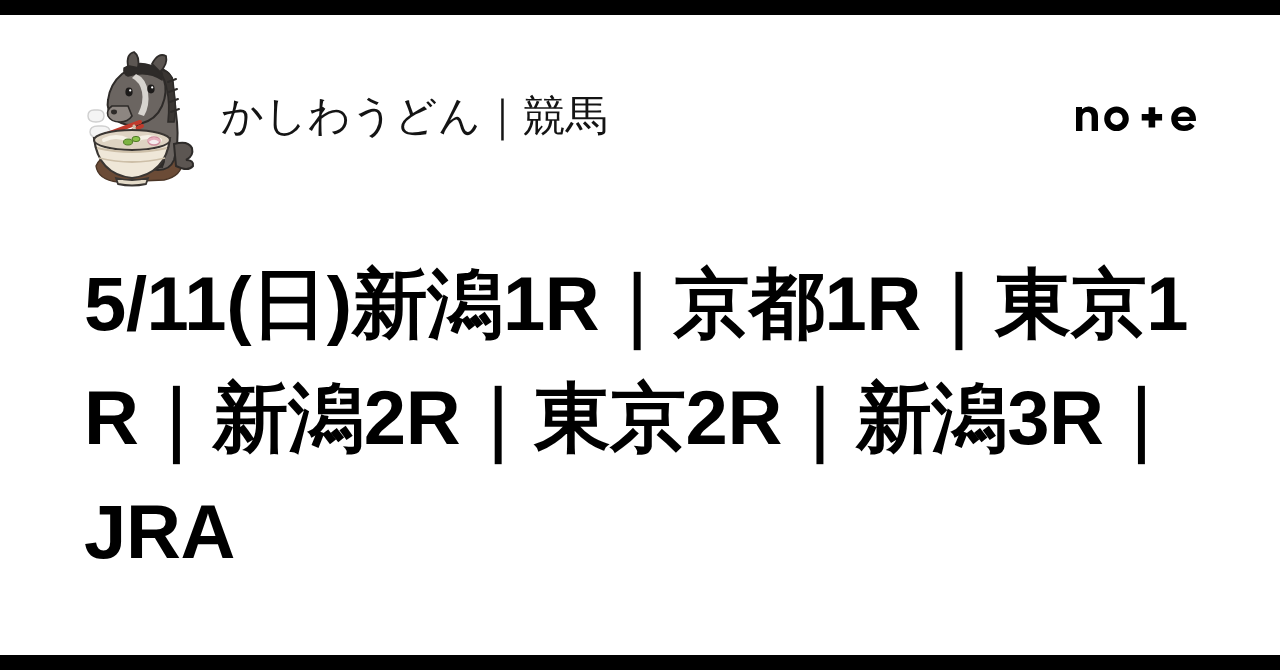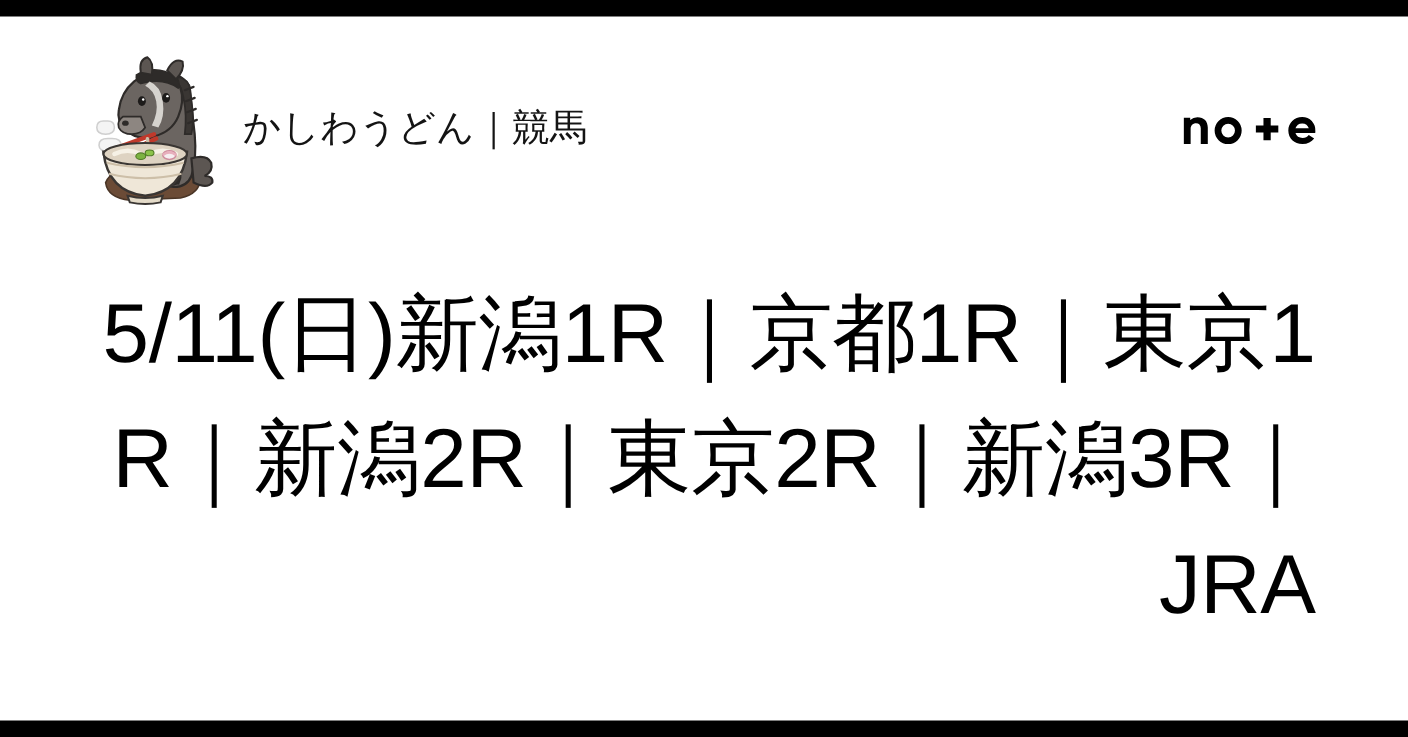--- a/index.html
+++ b/index.html
@@ -50,21 +50,21 @@
     top: 48px;
     width: 120px;
     height: 142px;
   }
   .avatar svg { display: block; width: 120px; height: 142px; }
 
   .site-name {
     position: absolute;
     left: 221px;
     top: 92px;
-    font-size: 34px;
+    font-size: 42px;
     line-height: 48px;
     color: #141414;
     font-weight: 400;
     letter-spacing: 0.01em;
     white-space: nowrap;
   }
 
   
   .note-logo {
     position: absolute;
@@ -76,26 +76,25 @@
   .note-logo svg { display: block; width: 120px; height: 34px; }
 
   
   .headline {
     position: absolute;
     left: 84px;
     top: 196px;
     width: 1112px;
     font-size: 76px;
     line-height: 114px;
-    font-weight: 400;
+    font-weight: 700;
     color: #000000;
     letter-spacing: -0.005em;
     word-break: break-all;
     overflow-wrap: anywhere;
-    text-align: right;
   }
 </style>
 </head>
 <body>
 
 <div class="card">
 
   <div class="bar bar-top"></div>
 
   <div class="header"></div>

